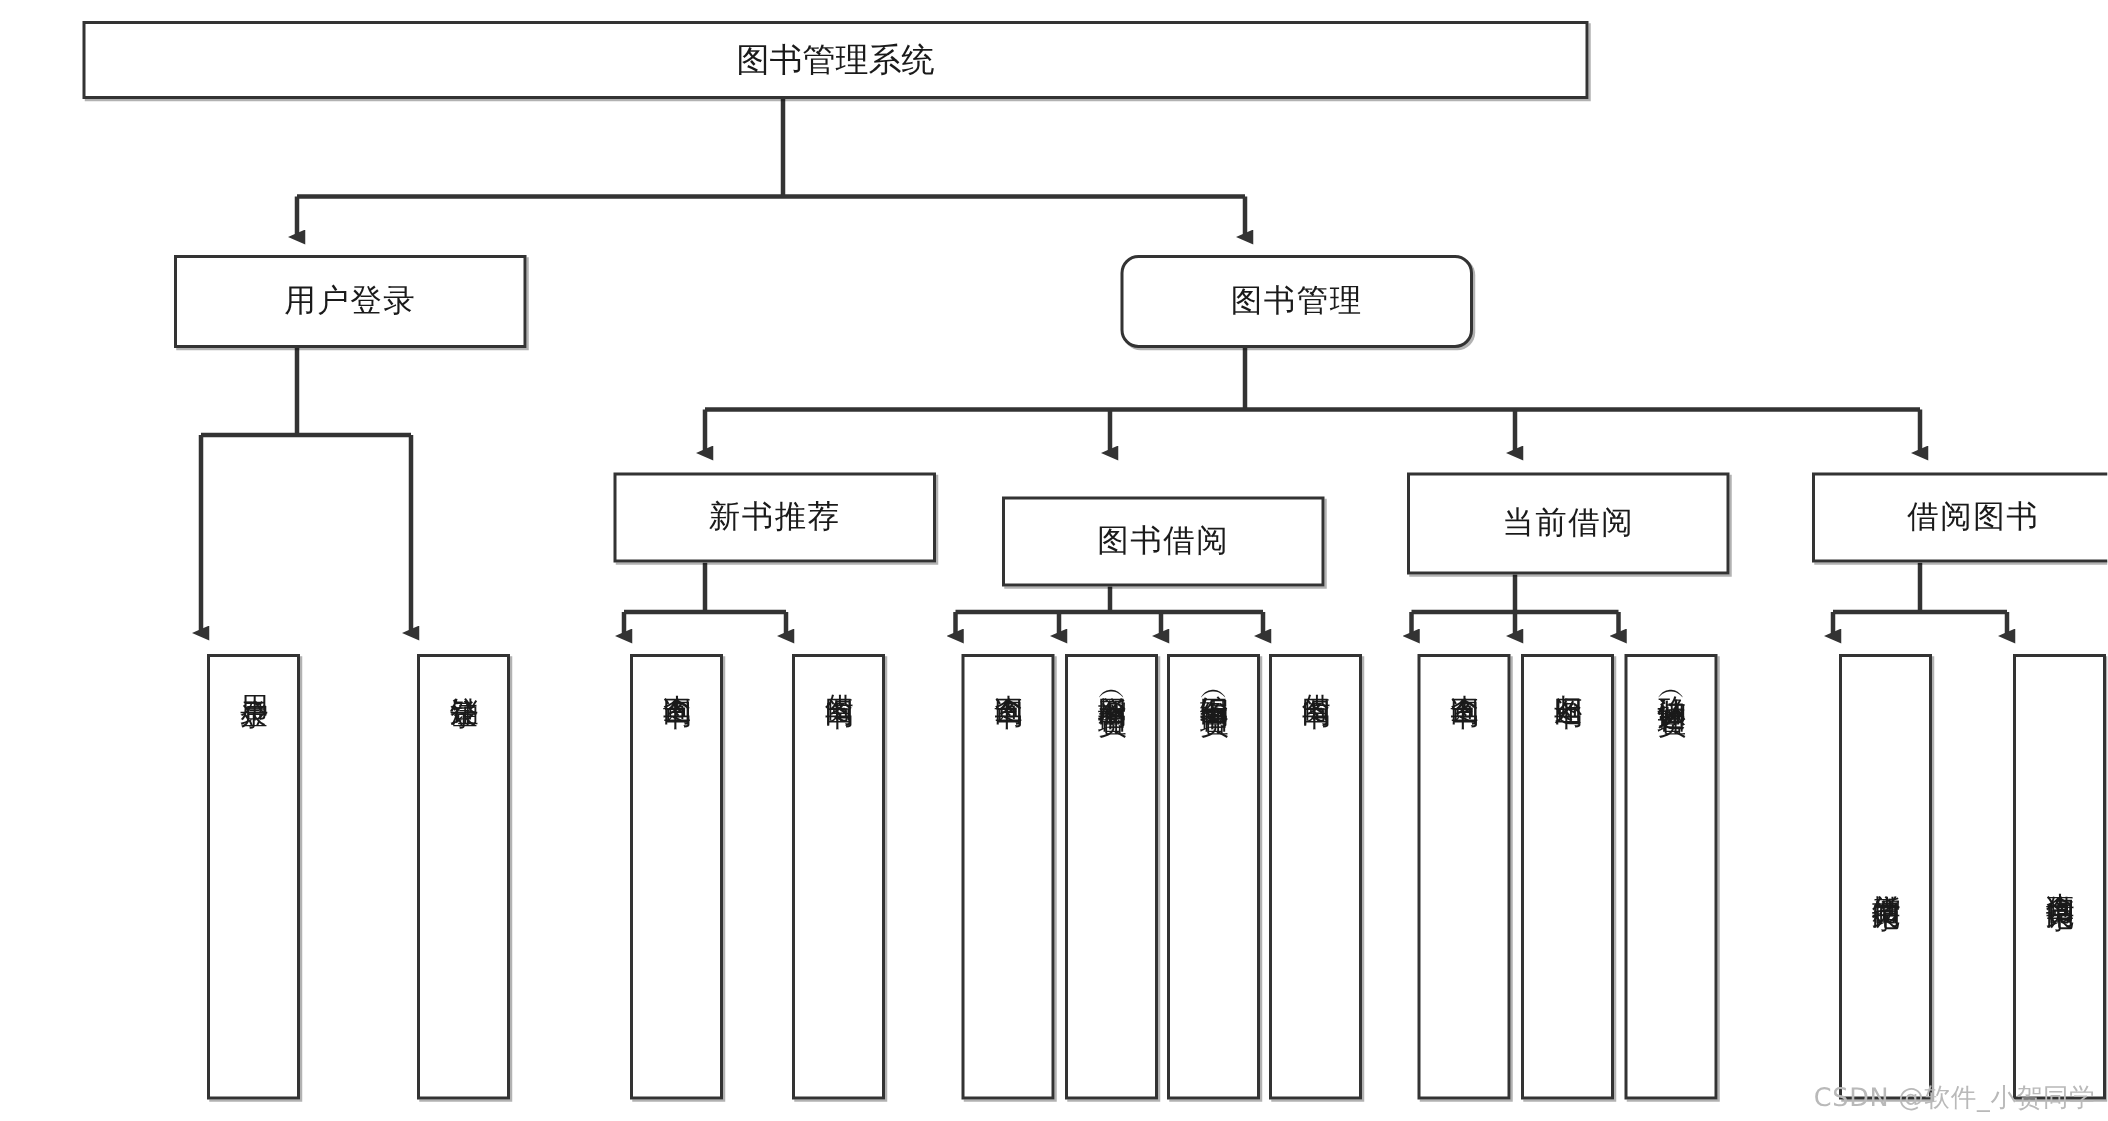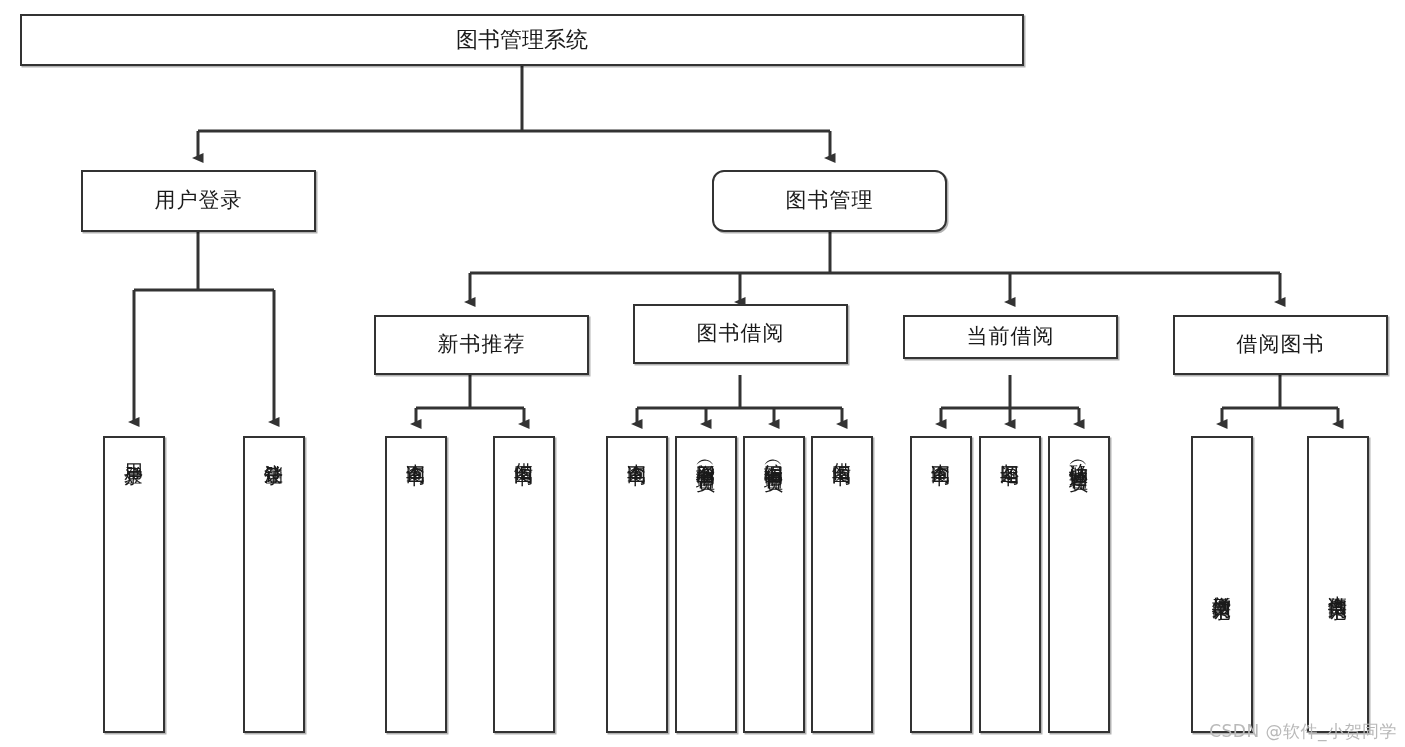--- a/index.html
+++ b/index.html
@@ -20,20 +20,21 @@
   .node {
     position: absolute;
     box-sizing: border-box;
     border: 2px solid #333333;
     background: #ffffff;
     display: flex;
     align-items: center;
     justify-content: center;
     color: #1a1a1a;
     box-shadow: 1.5px 1.5px 0 rgba(0,0,0,0.30);
+    margin-left: 35px;
   }
   .node.h {
     font-size: 21px;
     letter-spacing: 1px;
     line-height: 1.2;
   }
   .node.root {
     font-size: 22px;
   }
   .node.leaf {
@@ -133,24 +134,24 @@
   <div class="node h" style="left:81px; top:170px; width:235px; height:62px;">
     <span>用户登录</span>
   </div>
   <div class="node h" style="left:712px; top:170px; width:235px; height:62px;border-radius:12px;">
     <span>图书管理</span>
   </div>
 
   <div class="node h" style="left:374px; top:315px; width:215px; height:60px;">
     <span>新书推荐</span>
   </div>
-  <div class="node h" style="left:633px; top:304px; width:215px; height:60px;">
+  <div class="node h" style="left:633px; top:331px; width:215px; height:60px;">
     <span>图书借阅</span>
   </div>
-  <div class="node h" style="left:903px; top:315px; width:215px; height:44px;">
+  <div class="node h" style="left:903px; top:315px; width:215px; height:68px;">
     <span>当前借阅</span>
   </div>
   <div class="node h" style="left:1173px; top:315px; width:215px; height:60px;">
     <span>借阅图书</span>
   </div>
 
   <div class="node leaf" style="left:103px; top:436px; width:62px; height:297px;">
     <span class="vtext">用户登录</span>
   </div>
   <div class="node leaf" style="left:243px; top:436px; width:62px; height:297px;">

